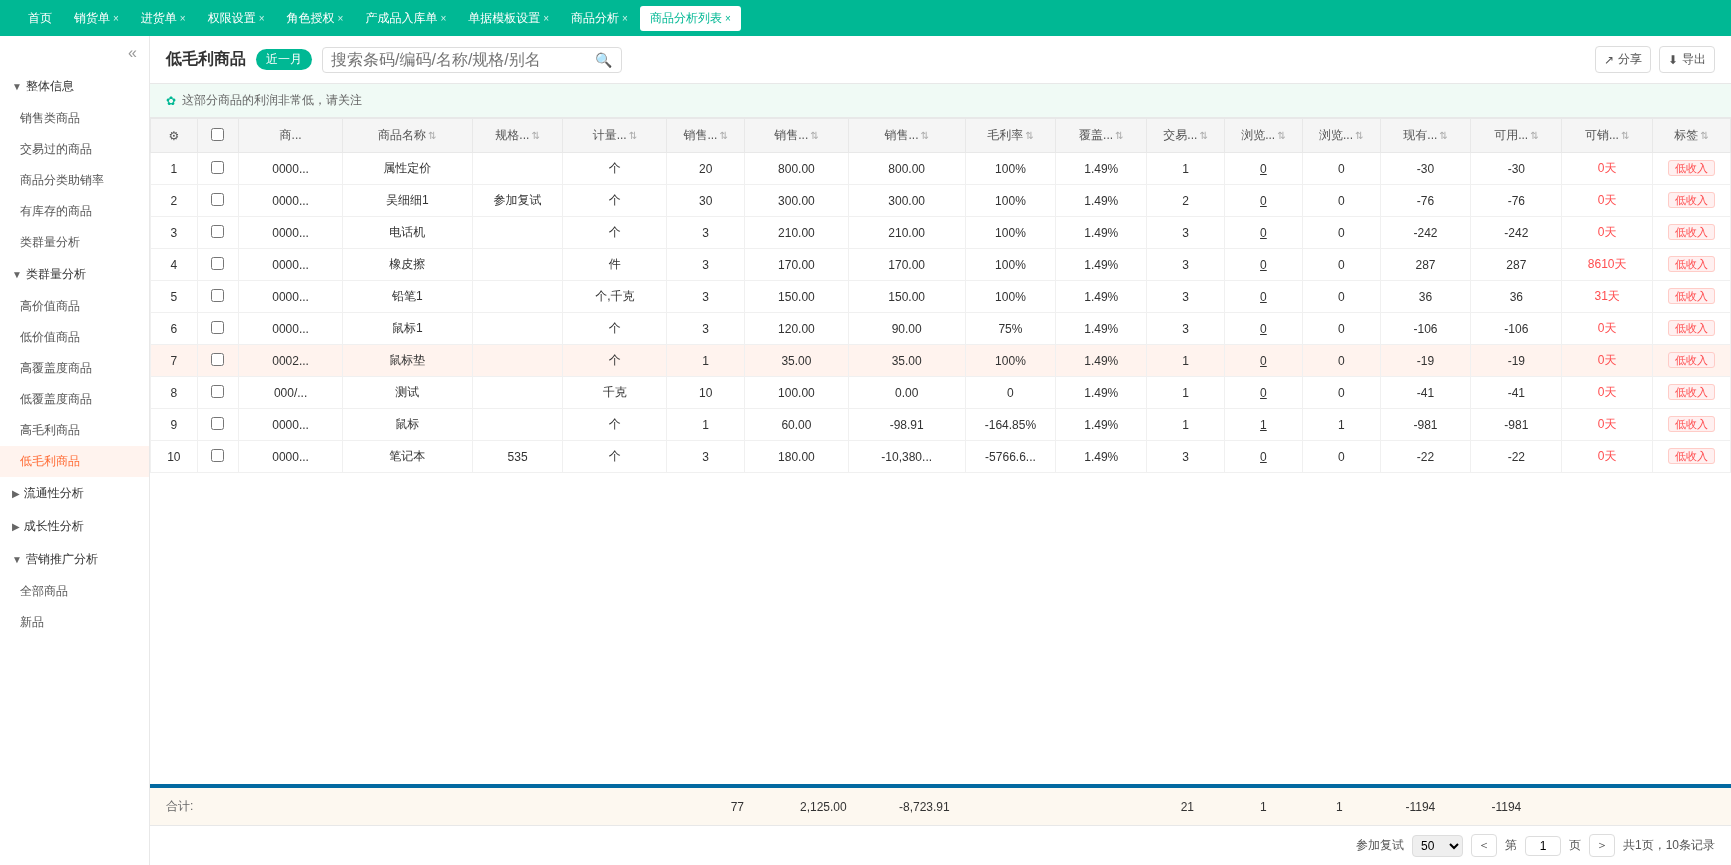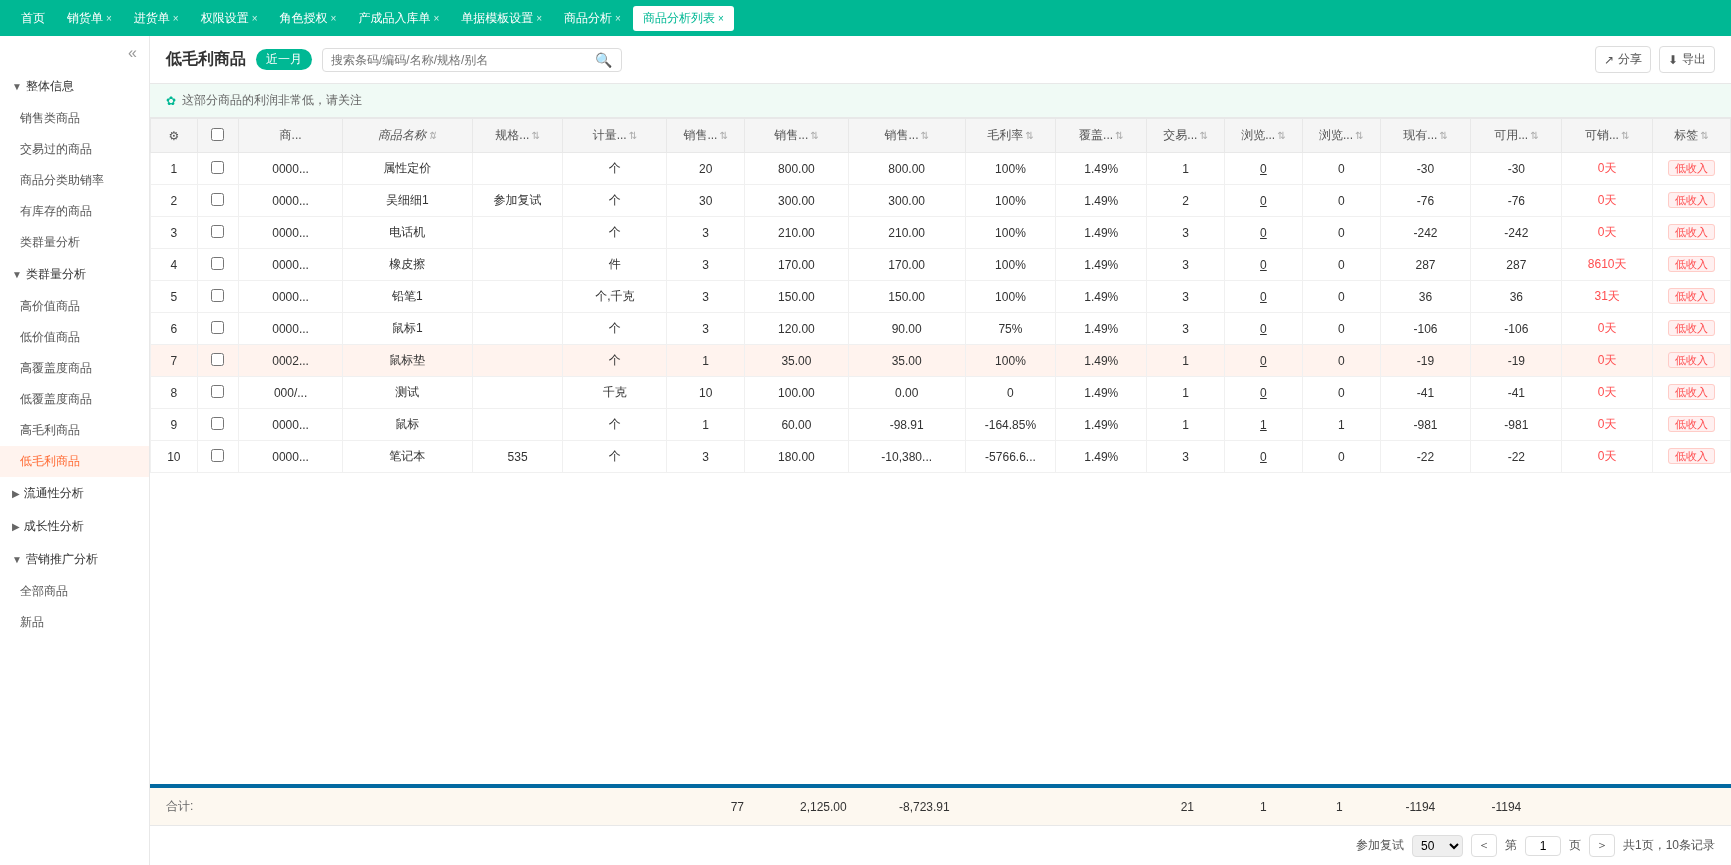--- a/index.html
+++ b/index.html
@@ -2,21 +2,21 @@
 <html><head>
   <meta charset="utf-8">
   <style>
     * { box-sizing: border-box; margin: 0; padding: 0; font-family: "Microsoft YaHei", "PingFang SC", sans-serif; font-size: 12px; }
     body { background: #f5f5f5; overflow: hidden; width: 1731px; height: 865px; }
 
     
     .top-nav {
       display: flex; align-items: center;
       background: #00b894; height: 36px;
-      padding: 0 11px; gap: 2px;
+      padding: 0 18px; gap: 2px;
     }
     .nav-item {
       color: #fff; padding: 4px 10px; cursor: pointer;
       border-radius: 3px; white-space: nowrap;
       display: flex; align-items: center; gap: 3px;
     }
     .nav-item.active { background: #fff; color: #00b894; }
     .nav-close { font-size: 10px; color: rgba(255,255,255,0.8); cursor: pointer; }
     .nav-item.active .nav-close { color: #00b894; }
 
@@ -62,21 +62,21 @@
       font-size: 12px; cursor: pointer;
     }
     .search-box {
       display: flex; align-items: center;
       border: 1px solid #ddd; border-radius: 4px;
       padding: 3px 8px; gap: 4px; flex: 1;
       max-width: 300px;
     }
     .search-box input {
       border: none; outline: none; flex: 1;
-      font-size: 12px; color: #999;
+      font-size: 16px; color: #999;
     }
     .search-icon { color: #999; font-size: 14px; }
     .header-actions {
       margin-left: auto; display: flex; gap: 8px;
     }
     .action-btn {
       display: flex; align-items: center; gap: 4px;
       color: #555; cursor: pointer; padding: 4px 8px;
       border: 1px solid #ddd; border-radius: 4px;
       font-size: 12px;
@@ -270,21 +270,21 @@
       <span>这部分商品的利润非常低，请关注</span>
     </div>
 
     <div class="table-container">
       <table id="data-table">
         <thead id="table-head">
             <tr>
               <th style="width: 36px;">⚙</th>
               <th style="width: 32px;"><input type="checkbox" style=""></th>
               <th style="width: 80px;">商...</th>
-              <th style="width: 100px; font-style: italic;">商品名称<span class="sort-icon">⇅</span></th>
+              <th style="width: 100px;">商品名称<span class="sort-icon">⇅</span></th>
               <th style="width: 70px;">规格...<span class="sort-icon">⇅</span></th>
               <th style="width: 80px;">计量...<span class="sort-icon">⇅</span></th>
               <th style="width: 60px;">销售...<span class="sort-icon">⇅</span></th>
               <th style="width: 80px;">销售...<span class="sort-icon">⇅</span></th>
               <th style="width: 90px;">销售...<span class="sort-icon">⇅</span></th>
               <th style="width: 70px;">毛利率<span class="sort-icon">⇅</span></th>
               <th style="width: 70px;">覆盖...<span class="sort-icon">⇅</span></th>
               <th style="width: 60px;">交易...<span class="sort-icon">⇅</span></th>
               <th style="width: 60px;">浏览...<span class="sort-icon">⇅</span></th>
               <th style="width: 60px;">浏览...<span class="sort-icon">⇅</span></th>

